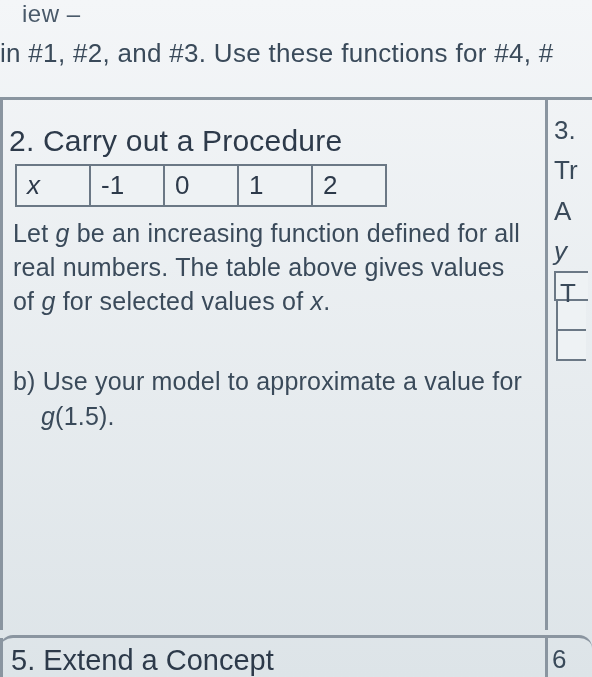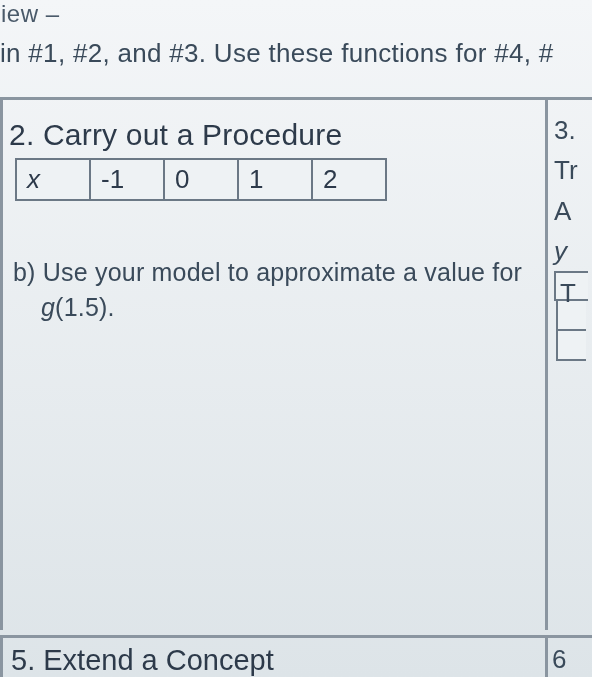--- a/index.html
+++ b/index.html
@@ -20,37 +20,38 @@
       background: linear-gradient(180deg, #f4f6f8 0%, #dde4e8 100%);
       width: 100%;
       height: 100%;
       padding: 0;
     }
     .top-fragment {
       font-size: 24px;
       color: #4a5a6a;
       padding: 0 8px 6px 1px;
       letter-spacing: 0.5px;
+      margin-left: 21px;
     }
     .instruction-line {
       font-size: 26px;
       color: #3a4a5a;
       padding: 4px 4px 28px 0;
       border-bottom: none;
       letter-spacing: 0.3px;
     }
     .main-row {
       display: flex;
       border-top: 3px solid #8a95a0;
     }
     .left-cell {
       flex: 1;
       border-left: 3px solid #8a95a0;
       border-right: 3px solid #8a95a0;
-      padding: 18px 10px 0 6px;
+      padding: 24px 10px 0 6px;
       min-height: 530px;
       position: relative;
     }
     .right-cell {
       width: 44px;
       padding: 10px 0 0 6px;
       font-size: 26px;
       color: #3a4a5a;
       line-height: 1.55;
     }
@@ -99,20 +100,21 @@
     .gap {
       height: 38px;
     }
     .bottom-row {
       position: absolute;
       bottom: 0;
       left: 0;
       right: 0;
       border-top: 3px solid #8a95a0;
       display: flex;
+      border-radius: 13px;
     }
     .bottom-left {
       flex: 1;
       border-left: 3px solid #8a95a0;
       border-right: 3px solid #8a95a0;
       padding: 6px 0 0 8px;
       font-size: 29px;
       color: #2d3a4a;
     }
     .bottom-right {
@@ -150,20 +152,23 @@
             <tr>
           <td class="header">x</td>
           <td>-1</td>
           <td>0</td>
           <td>1</td>
           <td>2</td>
         </tr>
       </tbody>
         </table>
 
+      <div class="body-text">
+        Let <span class="ital">g</span> be an increasing function defined for all real numbers. The table above gives values of <span class="ital">g</span> for selected values of <span class="ital">x</span>.
+      </div>
 
 
       <div class="gap"></div>
 
       <div class="part">
         b) Use your model to approximate a value for
         <div class="indent"><span class="ital">g</span>(1.5).</div>
       </div>
 
     </div>

